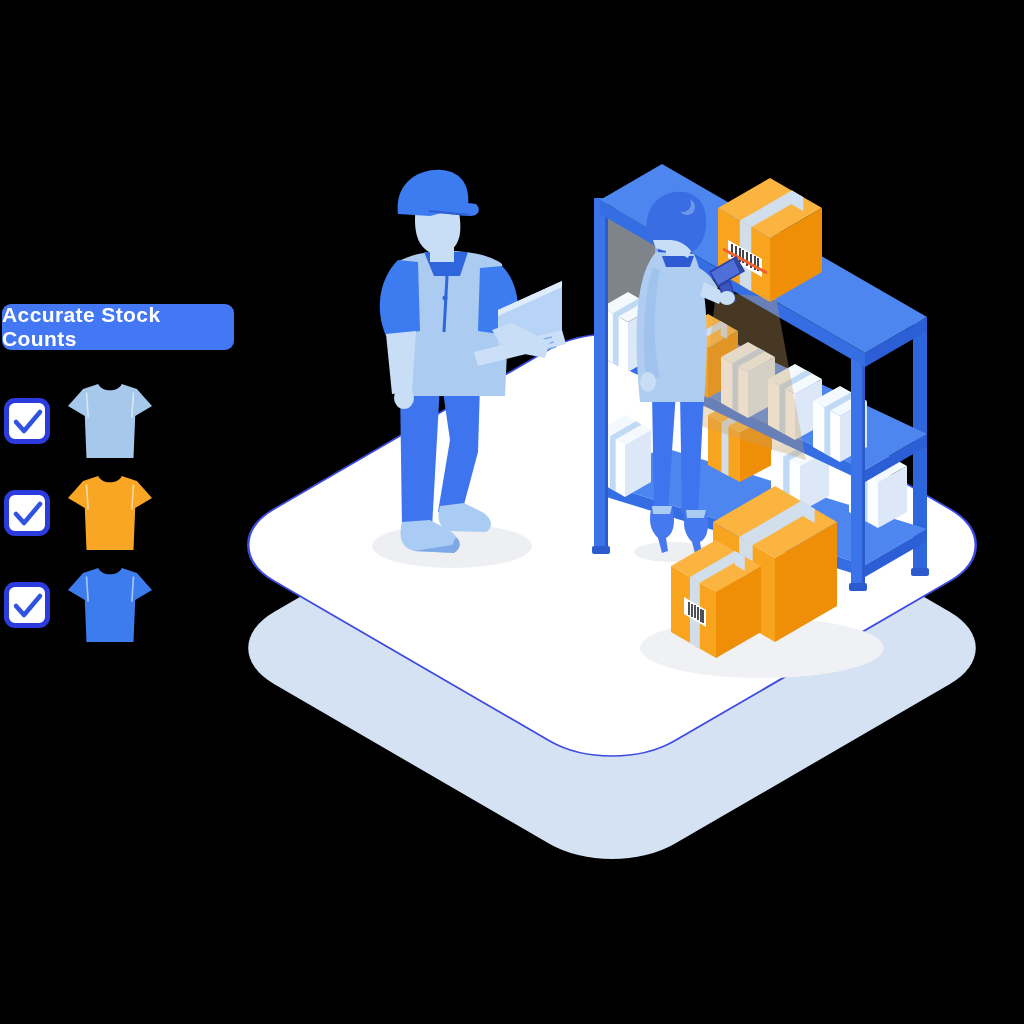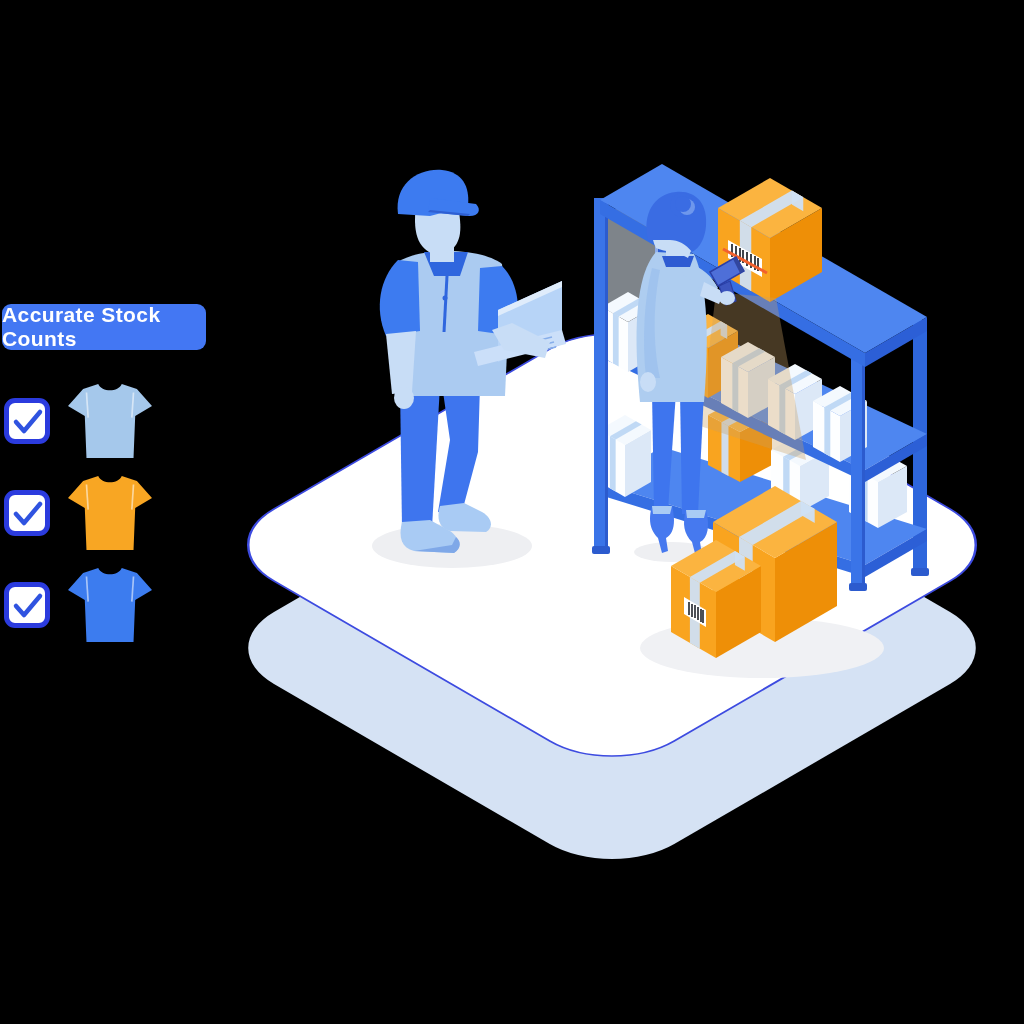--- a/index.html
+++ b/index.html
@@ -1,20 +1,20 @@
 <!DOCTYPE html>
 <html><head>
 <meta charset="utf-8">
 <style>
   html,body{margin:0;padding:0;}
   body{width:1024px;height:1024px;background:#000;position:relative;overflow:hidden;
        font-family:"Liberation Sans", sans-serif;}
   .stage{position:absolute;inset:0;}
   .illustration{position:absolute;left:0;top:0;}
-  .badge{position:absolute;left:2px;top:304px;width:204px;height:46px;border-radius:9px;
+  .badge{position:absolute;left:2px;top:304px;width:232px;height:46px;border-radius:9px;
          display:flex;align-items:center;justify-content:center;color:#fff;font-size:21px;
          font-weight:600;letter-spacing:.4px;}
   .check-row{position:absolute;left:0;width:170px;height:80px;}
   .row1{top:380px}.row2{top:472px}.row3{top:564px}
   .checkbox{position:absolute;left:4px;top:18px;width:36px;height:36px;background:#fff;
             border:5px solid #2B3BDE;border-radius:11px;}
   .checkbox svg{position:absolute;left:-2px;top:-2px;overflow:visible;}
   .shirt{position:absolute;left:68px;top:4px;}
 </style>
 </head>

